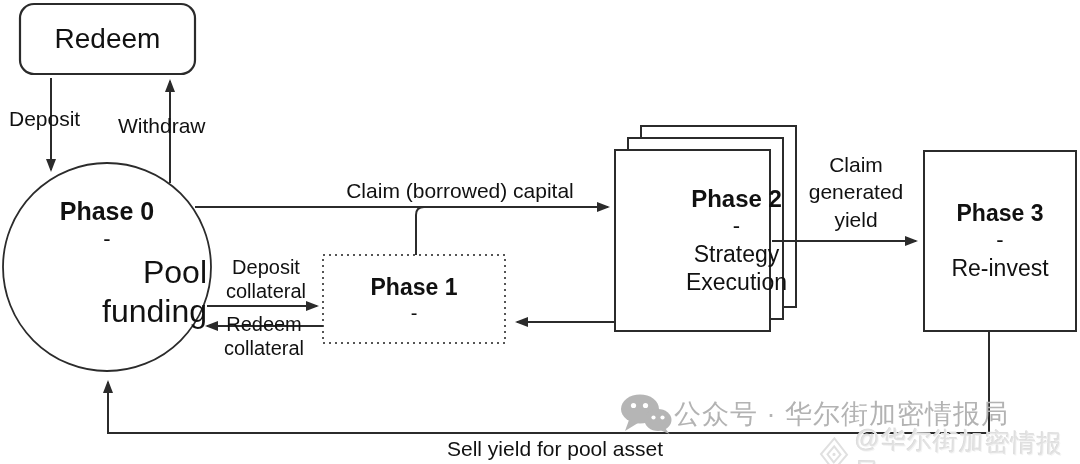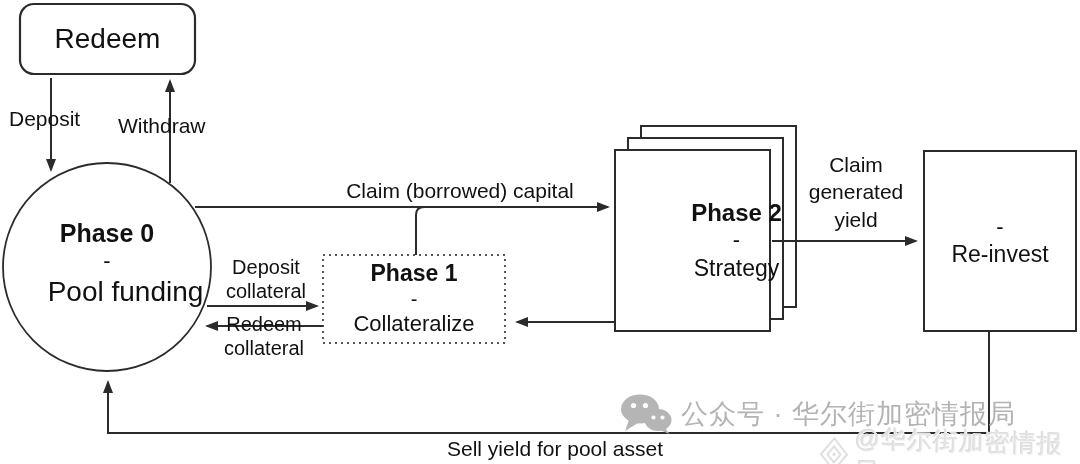--- a/index.html
+++ b/index.html
@@ -18,21 +18,21 @@
   .node-title{font-weight:bold;font-size:24px;}
   .node-dash{font-size:22px;line-height:1.2;}
   .node-sub{font-size:23px;line-height:1.22;}
   .edge-lbl{font-size:21px;}
   .edge-lbl-sm{font-size:20px;line-height:1.2;}
   .farmers-lbl{
     position:absolute;left:20px;top:4px;width:175px;height:70px;
     display:flex;align-items:center;justify-content:center;font-size:28px;
   }
   .wm-main{
-    position:absolute;left:620px;top:394px;display:flex;align-items:center;gap:9px;
+    position:absolute;left:620px;top:394px;display:flex;align-items:center;gap:2px;
     color:#b3b3b3;font-size:27px;letter-spacing:1px;
   }
   .wm-faint{
     position:absolute;left:818px;top:421px;display:flex;align-items:center;gap:4px;
     color:#e2e2e2;font-size:25px;letter-spacing:1px;
     text-shadow:1px 1px 0 #f5f5f5, -0.5px -0.5px 0 #d6d6d6;
     transform:rotate(1.5deg);transform-origin:left center;
   }
 </style>
 </head>
@@ -68,36 +68,37 @@
     <line x1="615" y1="322" x2="517" y2="322" stroke="#2b2b2b" stroke-width="2" marker-end="url(#arr)"></line>
     <line x1="772" y1="241" x2="916" y2="241" stroke="#2b2b2b" stroke-width="2" marker-end="url(#arr)"></line>
     <path d="M989,331 L989,433 L108,433 L108,382" fill="none" stroke="#2b2b2b" stroke-width="2" marker-end="url(#arr)"></path>
   </svg>
 
   <div class="farmers-lbl">Redeem</div>
 
   <div class="node-text" style="left:7px;top:214px;width:200px;height:100px;text-align:right;">
     <div class="node-title" style="font-size:25px;">Phase 0</div>
     <div class="node-dash">-</div>
-    <div class="node-sub" style="font-size:28px;margin-left:37px;">Pool funding</div>
+    <div class="node-sub" style="font-size:32px;margin-left:37px;">Pool funding</div>
   </div>
 
   <div class="node-text" style="left:323px;top:257px;width:182px;height:84px;">
     <div class="node-title" style="font-size:23px;">Phase 1</div>
     <div class="node-dash" style="font-size:20px;">-</div>
-    <div class="node-sub" style="font-size:22px;">Collateralize</div>
   </div>
 
   <div class="node-text" style="left:615px;top:153px;width:155px;height:175px;padding-left:44px;">
     <div class="node-title">Phase 2</div>
     <div class="node-dash">-</div>
     <div class="node-sub">Strategy</div>
+    <div class="node-sub">Execution</div>
   </div>
 
   <div class="node-text" style="left:924px;top:154px;width:152px;height:174px;">
+    <div class="node-title" style="font-size:23px;">Phase 3</div>
     <div class="node-dash">-</div>
     <div class="node-sub">Re-invest</div>
   </div>
 
   <div class="lbl edge-lbl" style="left:9px;top:107px;">Deposit</div>
   <div class="lbl edge-lbl" style="left:118px;top:114px;">Withdraw</div>
   <div class="lbl edge-lbl center" style="left:320px;top:179px;width:280px;">Claim (borrowed) capital</div>
 
   <div class="lbl edge-lbl-sm center" style="left:214px;top:255px;width:104px;">
     <div>Deposit</div>

